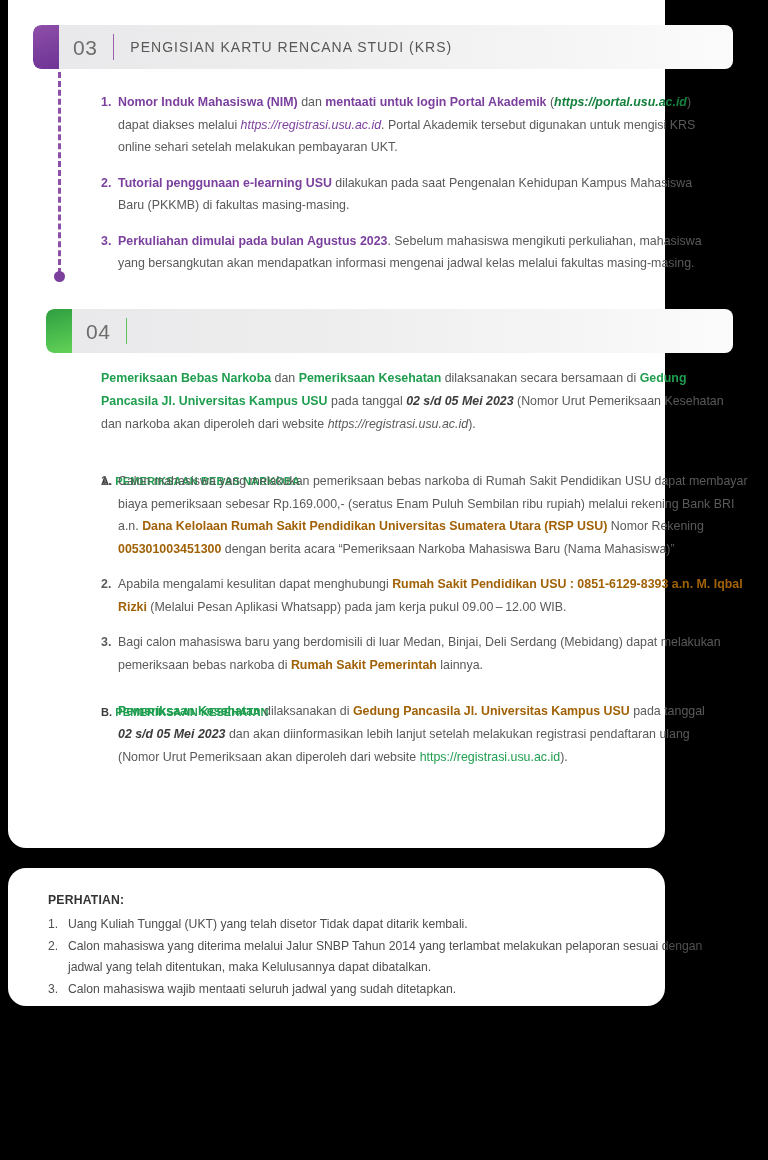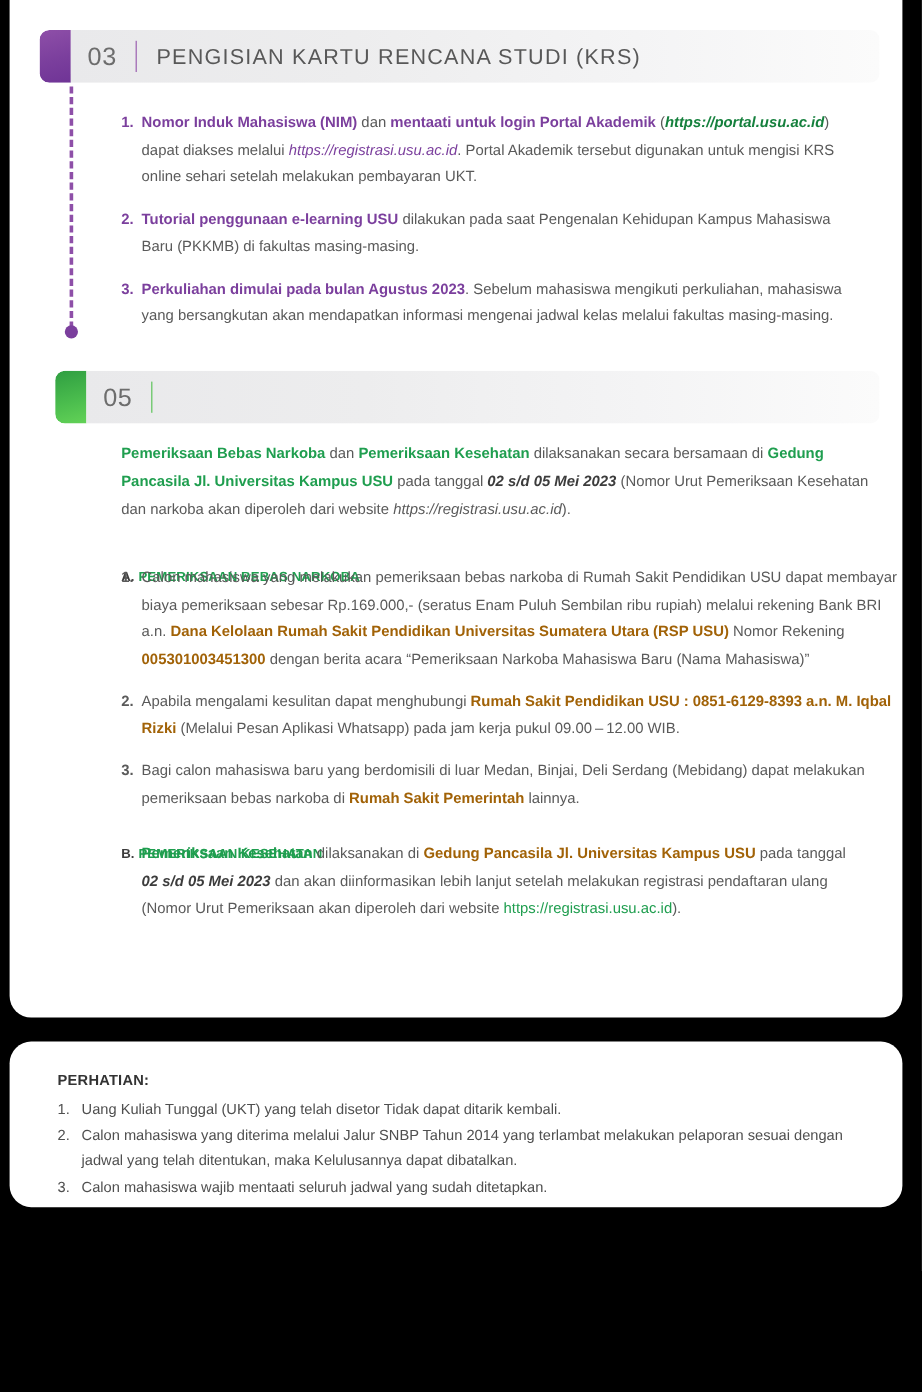--- a/index.html
+++ b/index.html
@@ -20,21 +20,21 @@
     left: 0; top: 0;
     width: 768px;
     height: 1160px;
     background: #000000;
     overflow: hidden;
   }
 
   .card {
     position: absolute;
     left: 8px;
-    width: 744px;
+    width: 657px;
     background: #ffffff;
     border-radius: 18px;
   }
 
   #card-main { top: 0px; height: 848px; border-radius: 0 0 18px 18px; }
   #card-note { top: 868px; height: 138px; border-radius: 18px; }
 
   
   .sec-head {
     position: absolute;
@@ -67,21 +67,21 @@
     line-height: 1;
   }
   .sec-div {
     width: 1px;
     height: 26px;
     margin: 0 16px 0 16px;
   }
   .div-purple { background: #9b5fb0; }
   .div-green  { background: #5ec45a; }
   .sec-title {
-    font-size: 18px;
+    font-size: 14px;
     letter-spacing: 1.0px;
     color: #585858;
     font-weight: 400;
     white-space: nowrap;
   }
 
   
   .connector {
     position: absolute;
     left: 50px;
@@ -190,21 +190,21 @@
       </div>
       <div class="li" style="margin-top:9px;">
         <span class="li-mark purple">3.</span>
         <span class="li-text"><b class="p">Perkuliahan dimulai pada bulan Agustus 2023</b>. Sebelum mahasiswa mengikuti perkuliahan, mahasiswa yang bersangkutan akan mendapatkan informasi mengenai jadwal kelas melalui fakultas masing-masing.</span>
       </div>
     </div>
 
     <div class="sec-head" style="left:38px; top:309px; width:687px;">
       <div class="sec-accent accent-green"></div>
       <div class="sec-body">
-        <span class="sec-num">05</span>
+        <span class="sec-num">04</span>
         <span class="sec-div div-green"></span>
       </div>
     </div>
 
     <div class="para" style="left:93px; top:367px; width:633px;">
       <b class="g">Pemeriksaan Bebas Narkoba</b> dan <b class="g">Pemeriksaan Kesehatan</b> dilaksanakan secara bersamaan di <b class="g">Gedung Pancasila Jl. Universitas Kampus USU</b> pada tanggal <i class="d">02 s/d 05 Mei 2023</i> (Nomor Urut Pemeriksaan Kesehatan dan narkoba akan diperoleh dari website <i class="gl" style="font-style:italic;">https://registrasi.usu.ac.id</i>).
     </div>
 
     <div class="sub-head" style="left:93px; top:444px;">
       <span>A.</span>

